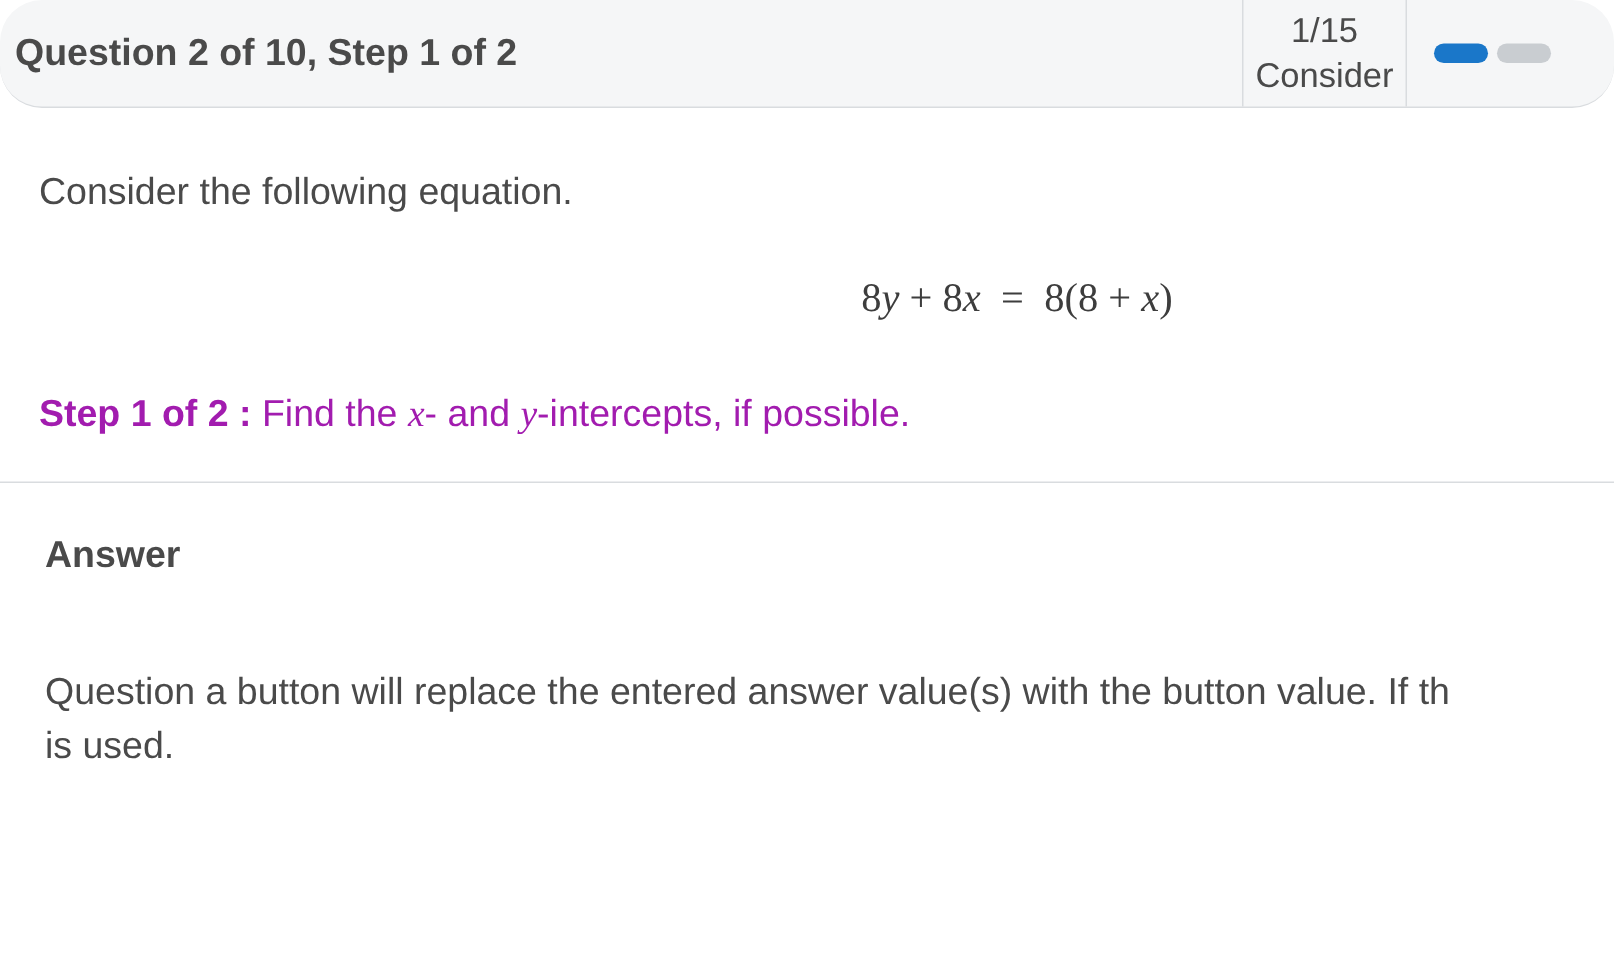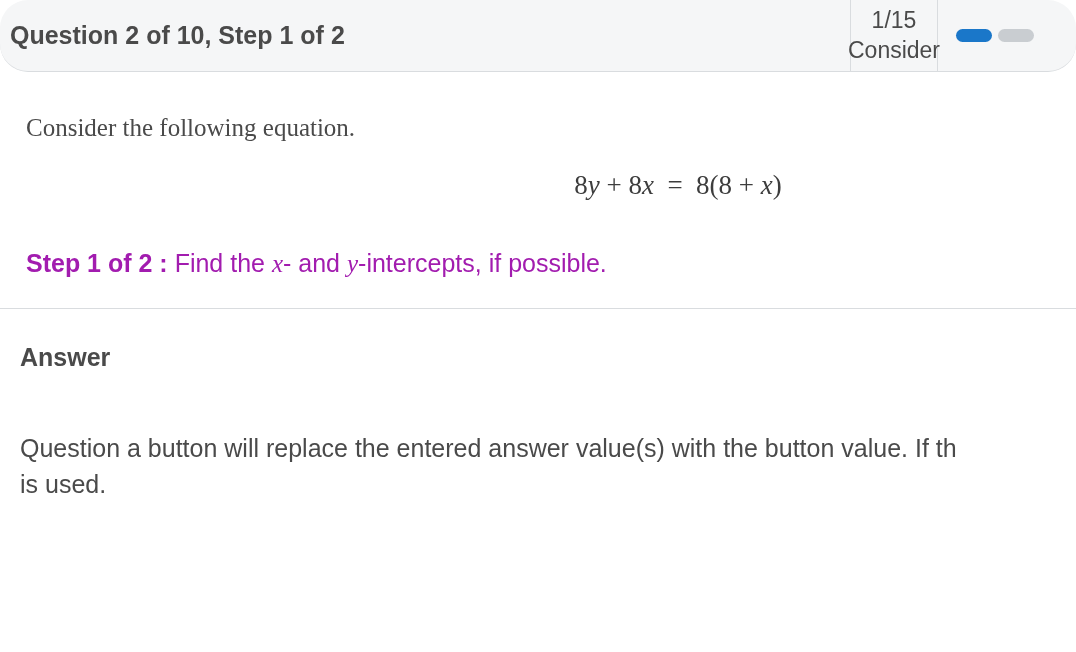--- a/index.html
+++ b/index.html
@@ -22,21 +22,21 @@
   .q-title {
     flex: 1;
     display: flex;
     align-items: center;
     padding-left: 10px;
     font-weight: 700;
     font-size: 25px;
     color: #4a4a4a;
   }
   .score-box {
-    width: 88px;
+    width: 110px;
     border-left: 1px solid #d9dcdf;
     border-right: 1px solid #d9dcdf;
     display: flex;
     flex-direction: column;
     align-items: center;
     justify-content: center;
     font-size: 23px;
     color: #4a4a4a;
     line-height: 1.3;
   }
@@ -56,43 +56,42 @@
   }
   .pill.grey { background: #c9cdd1; }
   .body {
     padding: 42px 26px 30px 26px;
     border-bottom: 1px solid #d9dcdf;
   }
   .intro {
     font-size: 25px;
     color: #4a4a4a;
     font-weight: 400;
-    margin-bottom: 28px;
-    font-family: Liberation Serif, serif;
+    margin-bottom: 40px;
   }
   .equation {
     text-align: center;
     font-family: Liberation Serif, serif;
     font-size: 27px;
     color: #3d3d3d;
     margin-bottom: 48px;
     padding-left: 280px;
   }
   .ital { font-style: italic; }
   .step-line {
     font-size: 25px;
     color: #a21caf;
   }
   .step-label { font-weight: 700; }
   .varx, .vary {
     font-family: "Cambria Math","Times New Roman",serif;
     font-style: italic;
   }
   .answer-section {
-    padding: 34px 26px 20px 20px;
+    padding: 34px 26px 20px 30px;
   }
   .answer-title {
     font-weight: 700;
     font-size: 25px;
     color: #4a4a4a;
     margin-bottom: 58px;
   }
   .hint {
     font-size: 25px;
     color: #4a4a4a;

